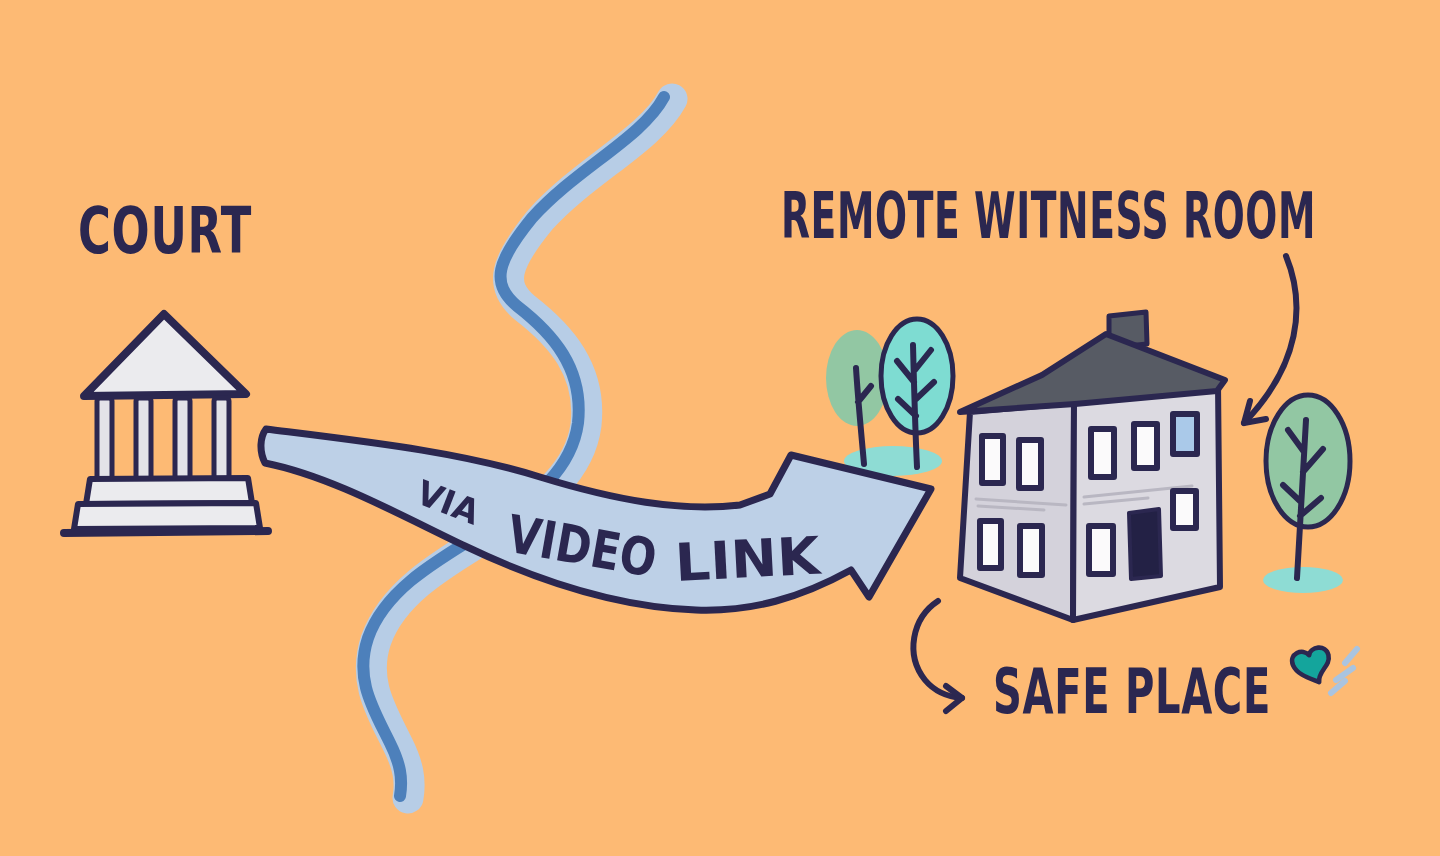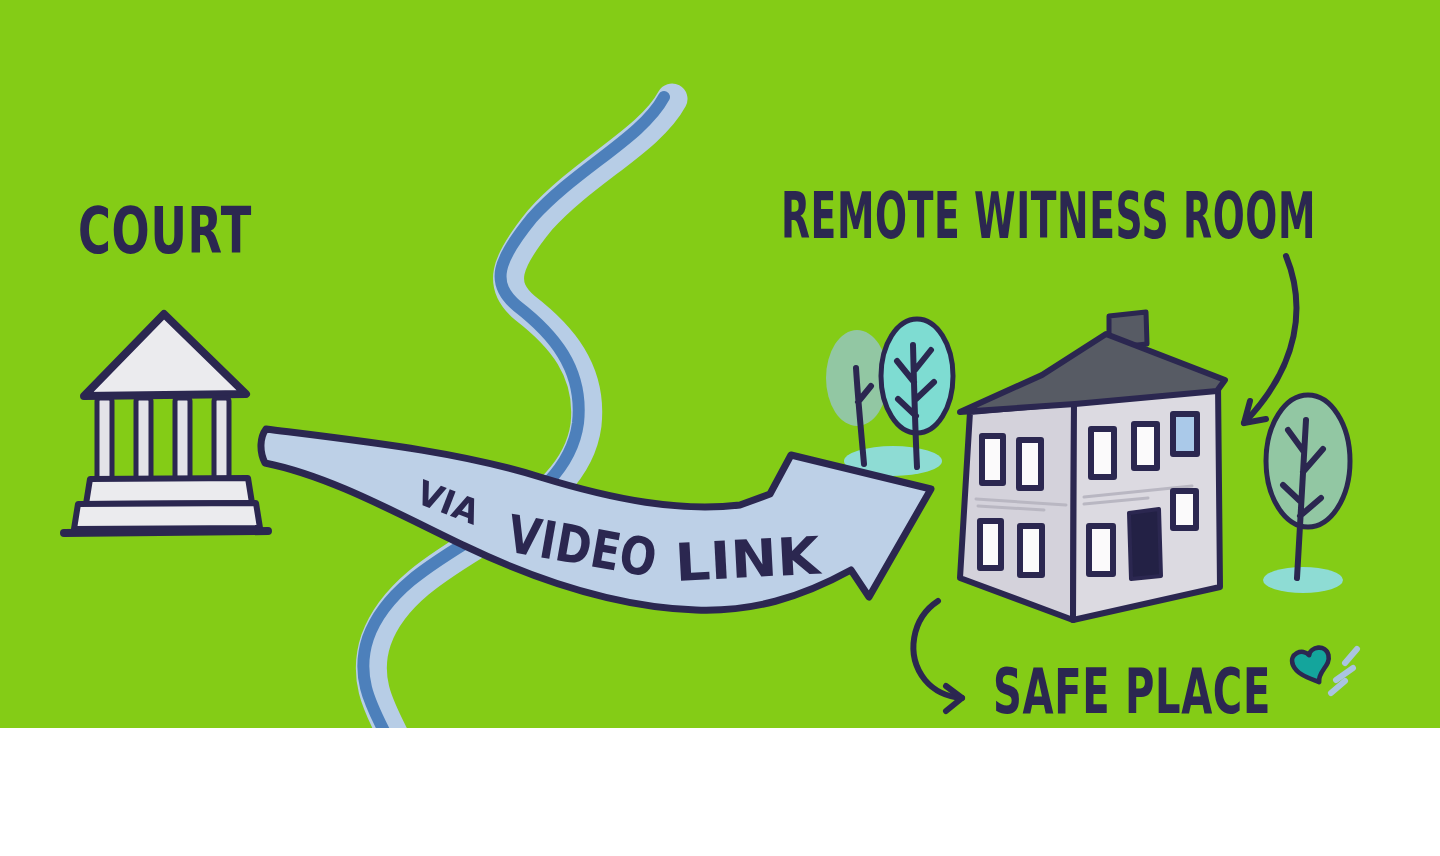--- a/index.html
+++ b/index.html
@@ -1,19 +1,19 @@
 <!DOCTYPE html>
 <html><head>
 <meta charset="utf-8">
 <style>
   html,body { margin:0; padding:0; }
   body { font-family:"DejaVu Sans", "Liberation Sans", sans-serif; }
   .stage {
-    position:relative; width:1440px; height:728px;
-    background:#84cc16; overflow:hidden;
+    position:relative; width:1440px; height:856px;
+    background:#fdba74; overflow:hidden;
   }
   svg { display:block; }
   text {
     font-family:"DejaVu Sans", "Liberation Sans", sans-serif;
     font-weight:bold;
   }
   .hand-caps { letter-spacing:1px; }
 </style>
 </head>
 <body>

